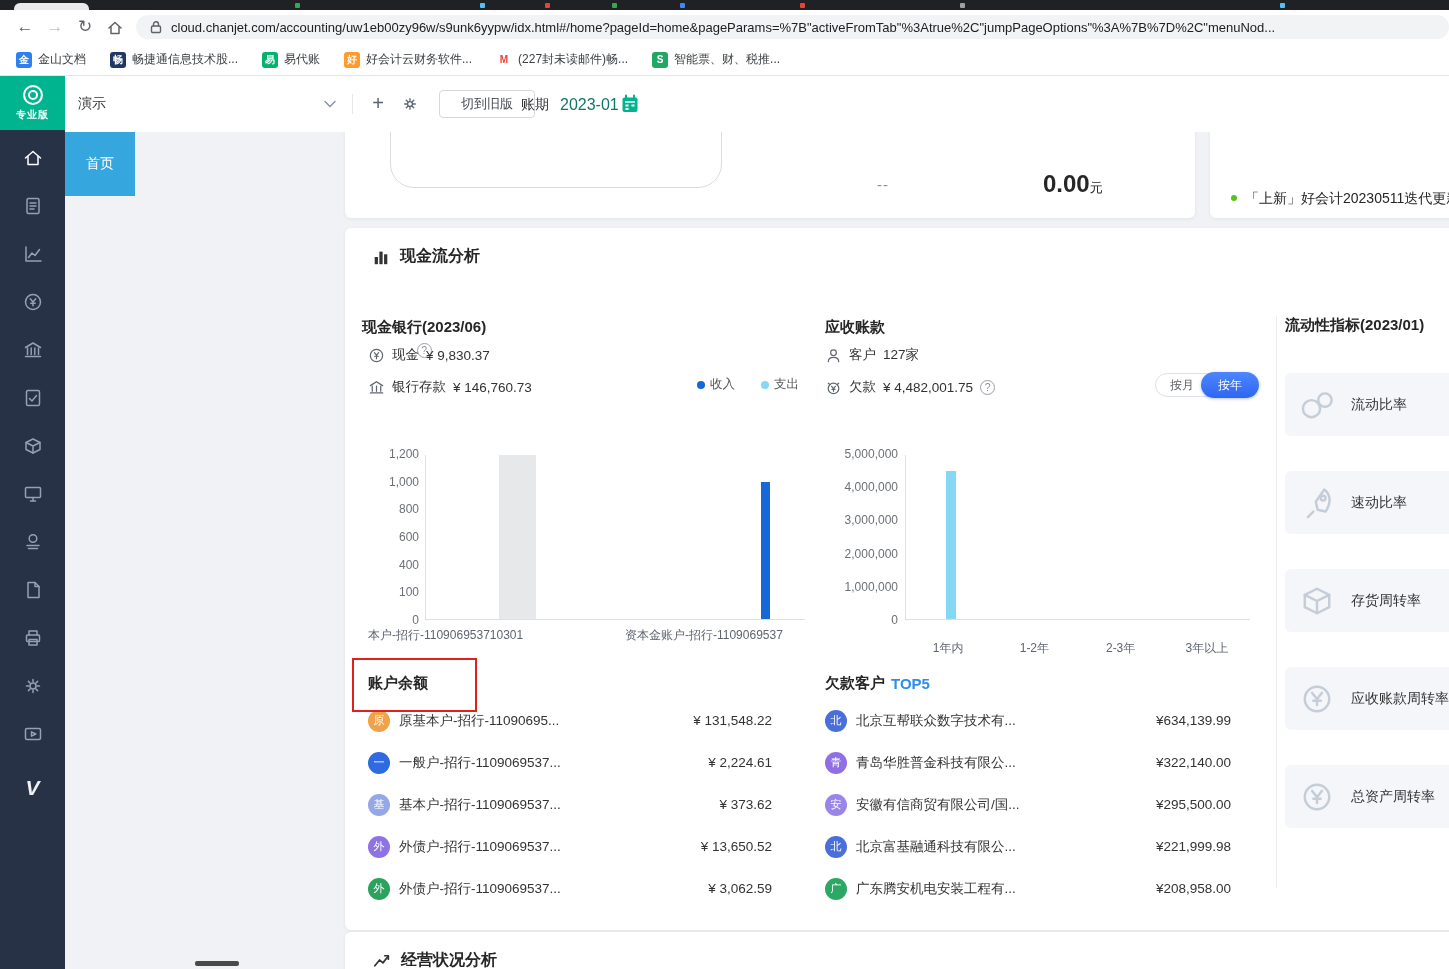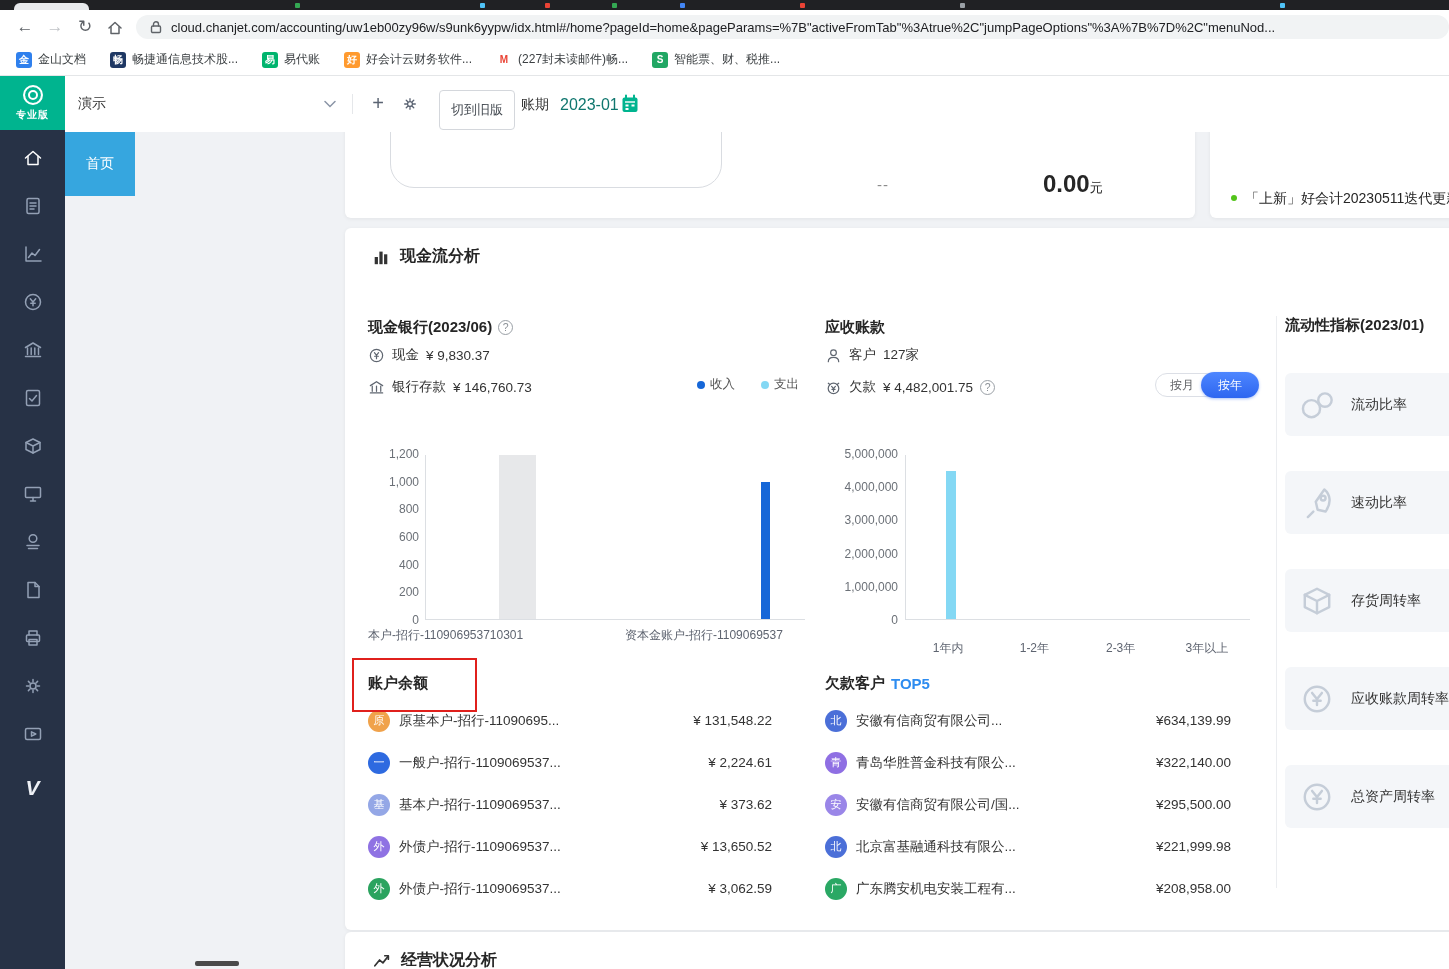--- a/index.html
+++ b/index.html
@@ -32,21 +32,21 @@
   .side-icon svg { display:block; }
   .v-logo { position:absolute; left:0; top:700px; width:65px; text-align:center; color:#eef1f6; font-size:21px; font-weight:bold; font-style:italic; }
 
   
   .app-header { position:absolute; left:65px; top:76px; width:1384px; height:56px; background:#fff; }
   .org { position:absolute; left:13px; top:16px; width:258px; height:24px; display:flex; align-items:center; justify-content:space-between; cursor:default; }
   .org-name { font-size:14px; color:#333; }
   .hdr-divider { position:absolute; left:287px; top:18px; width:1px; height:20px; background:#e5e7ea; }
   .hdr-plus { position:absolute; left:300px; top:14px; width:26px; height:26px; font-size:20px; color:#5a6372; text-align:center; line-height:26px; }
   .hdr-gear { position:absolute; left:336px; top:19px; width:18px; height:18px; color:#5a6372; }
-  .btn-old { position:absolute; left:374px; top:14px; height:40px; padding:0 11px; border:1px solid #d4d7dc; border-radius:4px; background:#fff; font-size:13px; color:#454b52; line-height:26px; }
+  .btn-old { position:absolute; left:374px; top:14px; height:28px; padding:0 21px; border:1px solid #d4d7dc; border-radius:4px; background:#fff; font-size:13px; color:#454b52; line-height:26px; }
   .period-label { position:absolute; left:456px; top:20px; font-size:14px; color:#333; }
   .period-value { position:absolute; left:495px; top:20px; font-size:16px; color:#0f766e; }
   .cal-icon { position:absolute; left:556px; top:18px; width:18px; height:20px; }
 
   
   .content { position:absolute; left:65px; top:132px; width:1384px; height:837px; background:#f0f2f5; overflow:hidden; }
   .home-tab { position:absolute; left:0; top:0; width:70px; height:64px; background:#36a6df; color:#fff; font-size:14px; display:flex; align-items:center; justify-content:center; }
   .card { position:absolute; background:#fff; border-radius:6px; box-shadow:0 1px 4px rgba(0,0,0,0.06); }
   .card-a { left:280px; top:-30px; width:850px; height:116px; }
   .card-b { left:1145px; top:-30px; width:270px; height:116px; }
@@ -295,21 +295,21 @@
     <div class="card cashflow-card">
       <div class="card-title-row">
         <svg width="18" height="18" viewBox="0 0 20 20" fill="#333">
             <rect x="3" y="10" width="3.6" height="8"></rect>
             <rect x="8.2" y="4" width="3.6" height="14"></rect>
             <rect x="13.4" y="7" width="3.6" height="11"></rect>
           </svg>
         <span class="card-title">现金流分析</span>
       </div>
 
-      <div class="sec-title" style="left:23px;top:90px;">
+      <div class="sec-title" style="left:17px;top:90px;flex-direction:column;">
         <span>现金银行(2023/06)</span>
         <span class="help"></span>
       </div>
       <div class="stat-row" style="left:23px;top:118px;">
         <span class="ic"><svg width="17" height="17" viewBox="0 0 18 18" fill="none" stroke="currentColor" stroke-width="1.3" stroke-linecap="round">
               <circle cx="9" cy="9" r="6.5"></circle>
               <path d="M6.8 6 L9 8.8 L11.2 6 M9 8.8 V12.4 M7 9.8 H11"></path>
             </svg></span>
         <span>现金</span>
         <span>¥ 9,830.37</span>
@@ -333,21 +333,21 @@
             <span>支出</span>
           </span>
       </div>
 
       <div class="yticks" style="left:0;top:219px;width:74px;height:180px;">
         <span>1,200</span>
         <span>1,000</span>
         <span>800</span>
         <span>600</span>
         <span>400</span>
-        <span>200</span>
+        <span>100</span>
         <span>0</span>
       </div>
       <div class="plot" style="left:80px;top:227px;width:380px;height:165px;">
         <div class="hover-band" style="left:73px;width:37px;"></div>
         <div class="bar" style="left: 335px; width: 9px; height: 137px; background-color: rgb(22, 103, 216);"></div>
       </div>
       <div class="xlabel" style="left:23px;top:399px;">本户-招行-110906953710301</div>
       <div class="xlabel" style="left:280px;top:399px;">资本金账户-招行-1109069537</div>
 
       <div class="annot-box"></div>
@@ -426,21 +426,21 @@
         <span>3年以上</span>
       </div>
 
       <div class="sec-title" style="left:480px;top:446px;">
         <span>欠款客户</span>
           <span class="top5-accent">TOP5</span>
       </div>
       <div class="list" style="left:480px;top:481px;width:406px;">
         <div class="lrow">
           <span class="badge" style="background-color: rgb(75, 111, 216);">北</span>
-          <span class="llabel">安徽有信商贸有限公司...</span>
+          <span class="llabel">北京互帮联众数字技术有...</span>
           <span class="lval">¥634,139.99</span>
         </div>
         <div class="lrow">
           <span class="badge" style="background-color: rgb(143, 111, 227);">青</span>
           <span class="llabel">青岛华胜普金科技有限公...</span>
           <span class="lval">¥322,140.00</span>
         </div>
         <div class="lrow">
           <span class="badge" style="background-color: rgb(154, 134, 232);">安</span>
           <span class="llabel">安徽有信商贸有限公司/国...</span>

